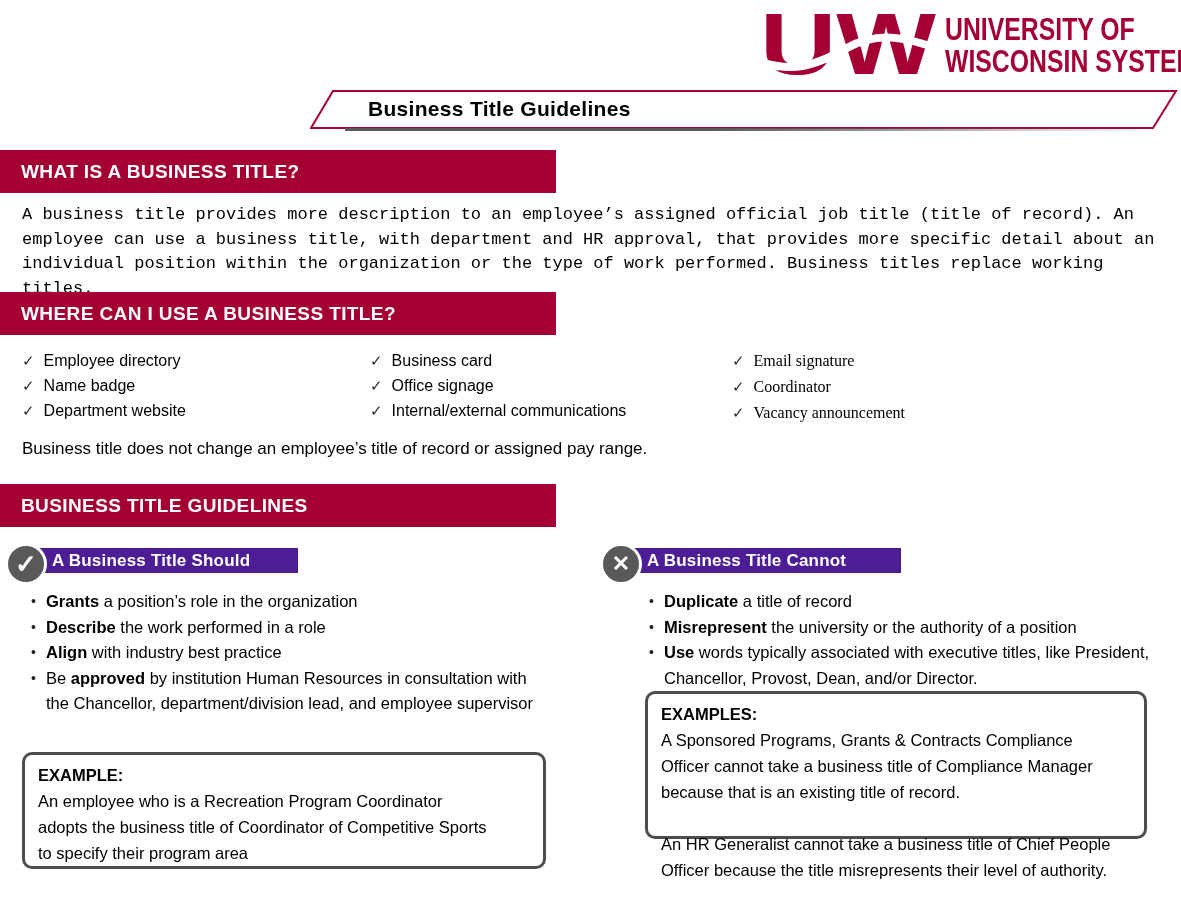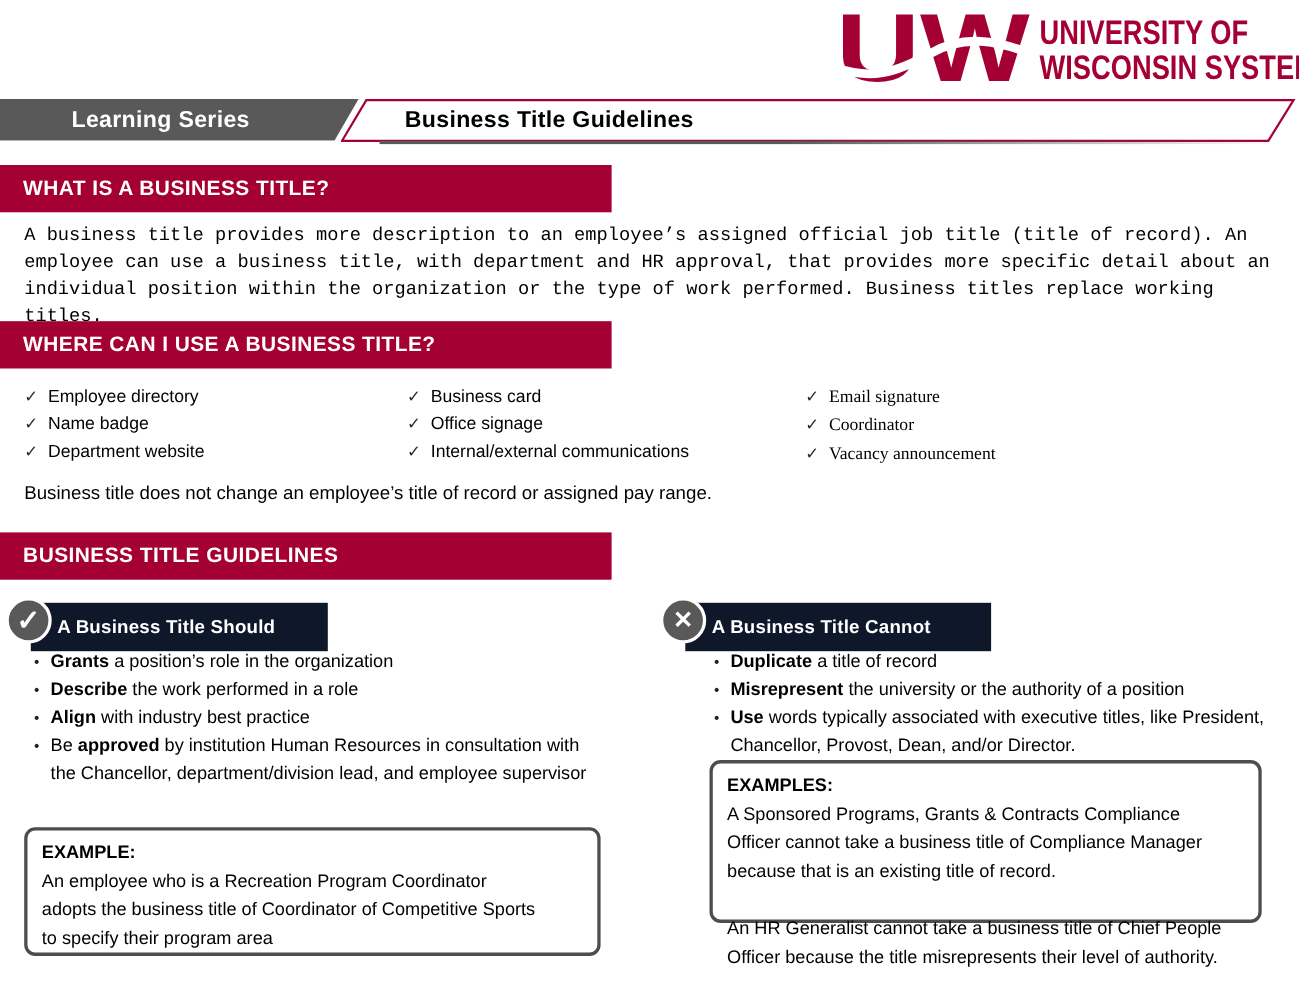--- a/index.html
+++ b/index.html
@@ -64,21 +64,21 @@
   
   .badge-circle {
     position: absolute; width: 36px; height: 36px; border-radius: 50%;
     background: #595959; border: 3px solid #fff;
     color: #fff; display: flex; align-items: center; justify-content: center;
     font-weight: bold; z-index: 2; box-sizing: content-box;
   }
   .badge-circle.left  { left: 5px;  top: 543px; font-size: 26px; }
   .badge-circle.right { left: 600px; top: 543px; font-size: 22px; }
   .subhead-bar {
-    position: absolute; top: 548px; height: 44px; background: #0f172a; color: #fff;
+    position: absolute; top: 548px; height: 25px; background: #4c1d95; color: #fff;
     font-weight: bold; font-size: 17px; display: flex; align-items: center;
     padding-left: 24px; box-sizing: border-box; z-index: 1; letter-spacing: 0.2px;
   }
   .subhead-bar.left  { left: 28px;  width: 270px; }
   .subhead-bar.right { left: 623px; width: 278px; }
 
   ul.blt { position: absolute; margin: 0; padding: 0; list-style: none; font-size: 16.5px; line-height: 25.6px; color: #000; }
   ul.blt.left  { left: 30px;  top: 589px; width: 510px; }
   ul.blt.right { left: 648px; top: 589px; width: 505px; }
   ul.blt li { position: relative; padding-left: 16px; }
@@ -109,23 +109,20 @@
     <svg class="logo-mark" width="175" height="72" viewBox="0 0 175 72">
       <text x="-3" y="66" font-family="Liberation Sans, sans-serif" font-weight="bold" font-size="88" fill="#A50034" textLength="176" lengthAdjust="spacingAndGlyphs">UW</text>
       <path d="M -8 52 C 28 66, 52 58, 84 40 C 112 24, 142 27, 182 44" stroke="#ffffff" stroke-width="8" fill="none"></path>
     </svg>
     <div class="logo-text">
       <div class="l1">UNIVERSITY OF</div>
       <div class="l2">WISCONSIN SYSTEM</div>
     </div>
   </div>
 
-  <div class="series-bar">
-    <span>Learning Series</span>
-  </div>
   <svg class="banner-svg" width="868" height="39" viewBox="0 0 868 39">
     <polygon points="23,1 866,1 843,38 1,38" fill="#ffffff" stroke="#A50034" stroke-width="2"></polygon>
   </svg>
   <div class="banner-shadow"></div>
   <div class="banner-title">Business Title Guidelines</div>
 
   <div class="secbar s1">WHAT IS A BUSINESS TITLE?</div>
   <div class="para">A business title provides more description to an employee’s assigned official job title (title of record). An employee can use a business title, with department and HR approval, that provides more specific detail about an individual position within the organization or the type of work performed. Business titles replace working titles.</div>
 
   <div class="secbar s2">WHERE CAN I USE A BUSINESS TITLE?</div>

